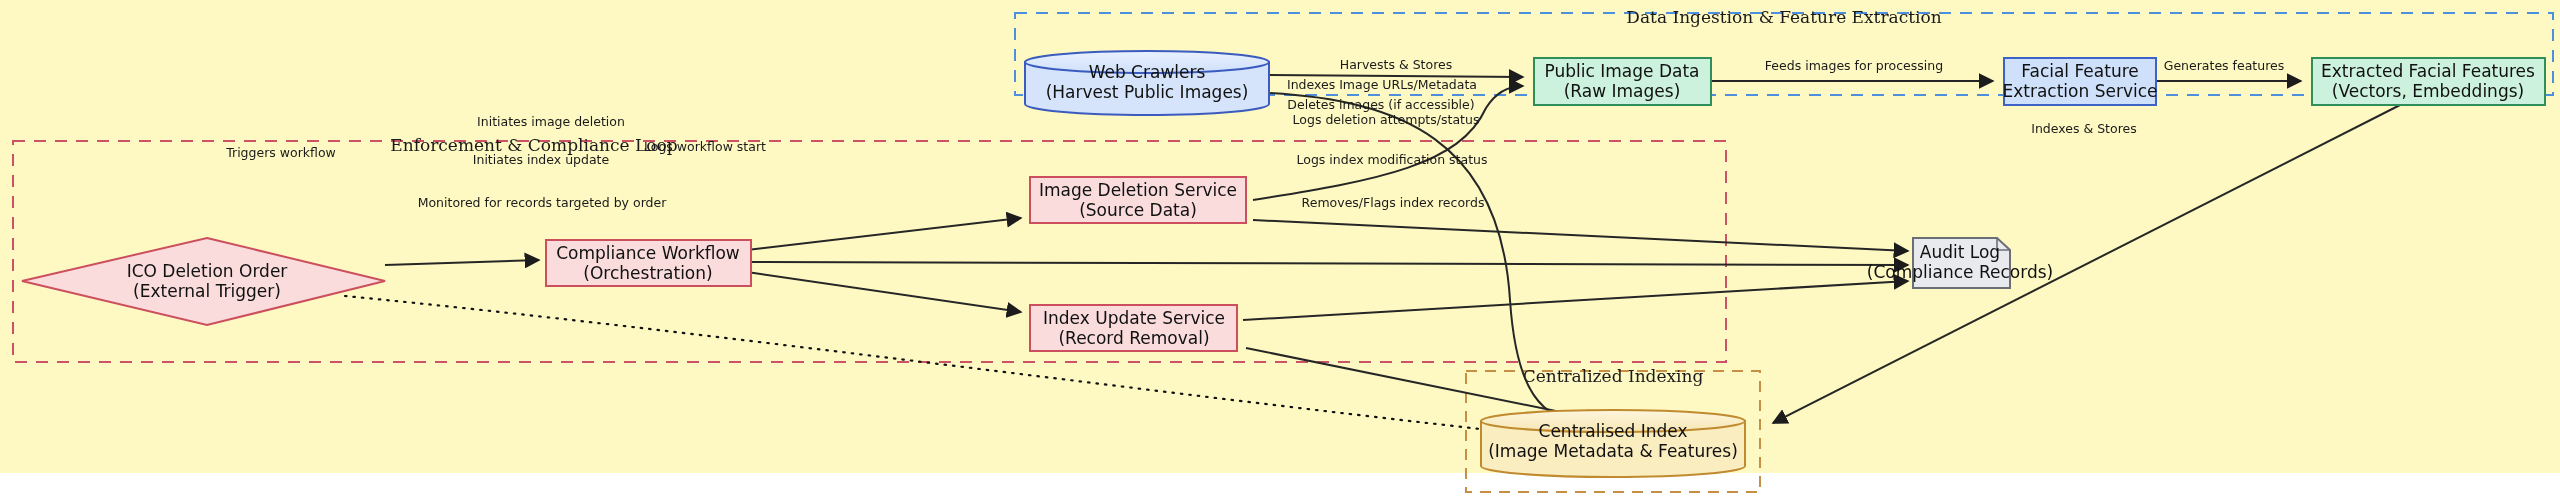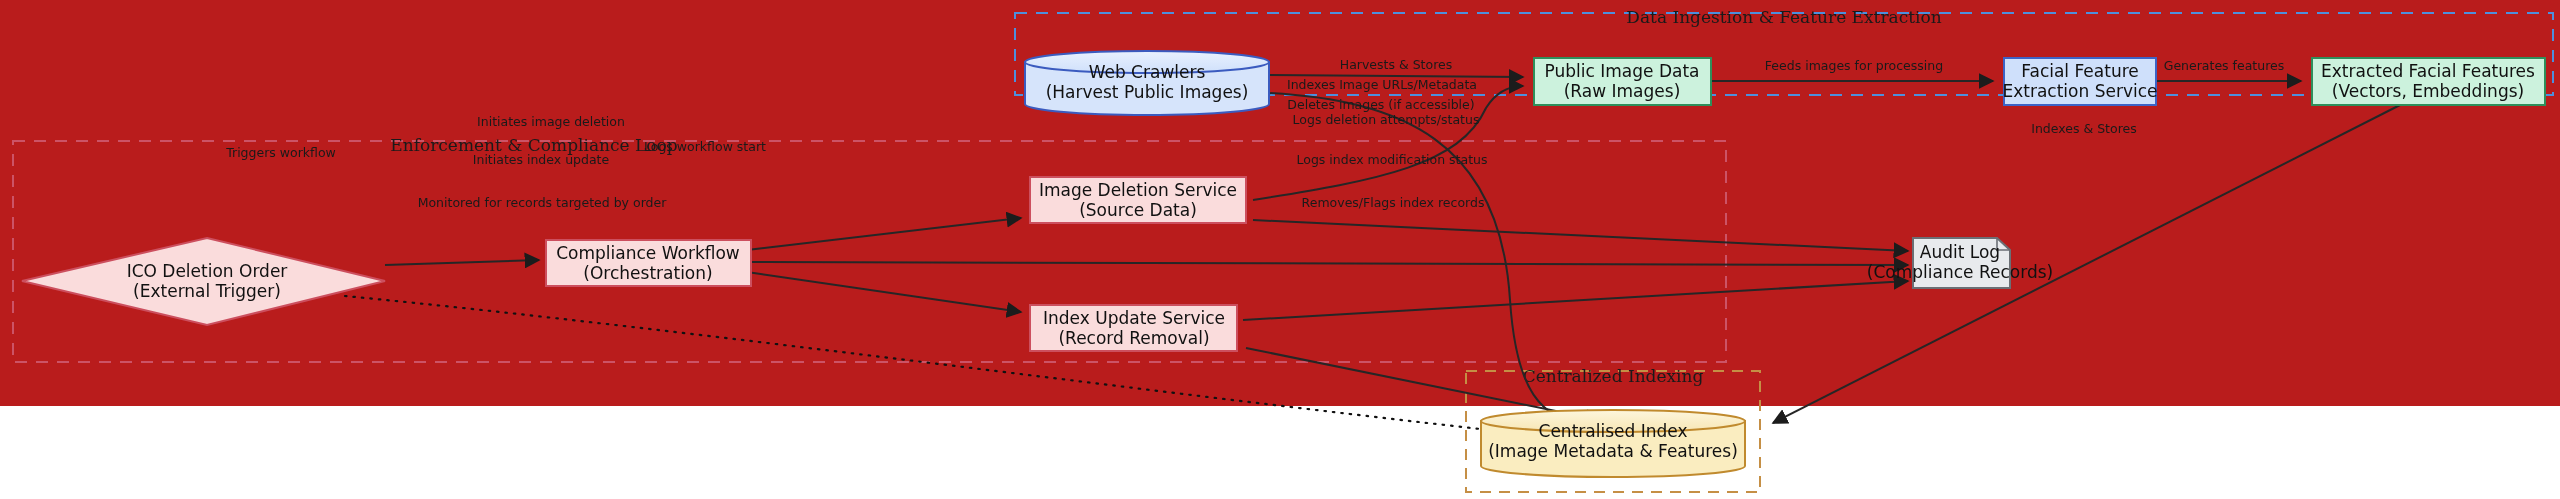--- a/index.html
+++ b/index.html
@@ -1,17 +1,17 @@
 <!DOCTYPE html>
 <html><head>
 <meta charset="utf-8">
 <style>
   html,body{margin:0;padding:0;background:#ffffff;}
   body{width:2560px;height:499px;overflow:hidden;font-family:"DejaVu Sans",sans-serif;}
-  #stage{position:relative;width:2560px;height:406px;background:#b91c1c;}
+  #stage{position:relative;width:2560px;height:473px;background:#fef9c3;}
   svg#diagram{position:absolute;left:0;top:0;width:2560px;height:499px;}
 
   .cluster-title{font-family:"DejaVu Serif",serif;font-size:17px;fill:#1a1a1a;text-anchor:middle;}
   .node-label{font-family:"DejaVu Sans",sans-serif;font-size:17px;fill:#111;text-anchor:middle;}
   .edge-label{font-family:"DejaVu Sans",sans-serif;font-size:12.5px;fill:#1a1a1a;text-anchor:middle;}
   .edge-path{fill:none;stroke:#262626;stroke-width:2;}
   .edge-dotted{fill:none;stroke:#111;stroke-width:2.2;stroke-dasharray:1.5 7;stroke-linecap:round;}
 </style>
 </head>
 <body>

